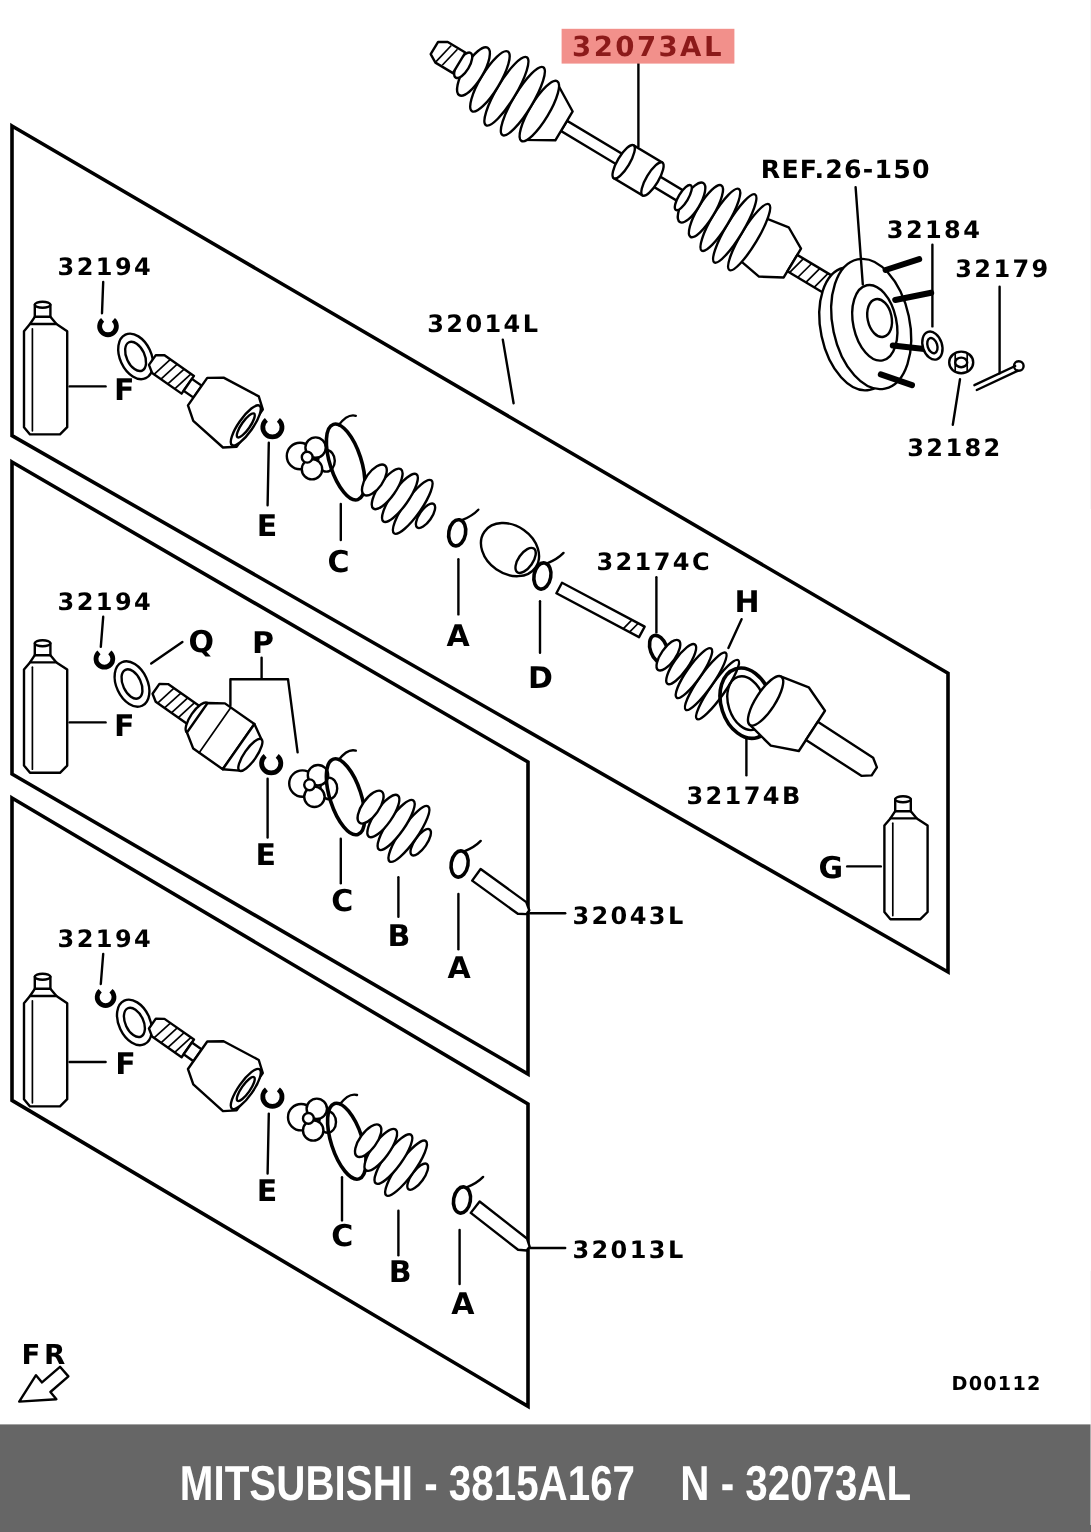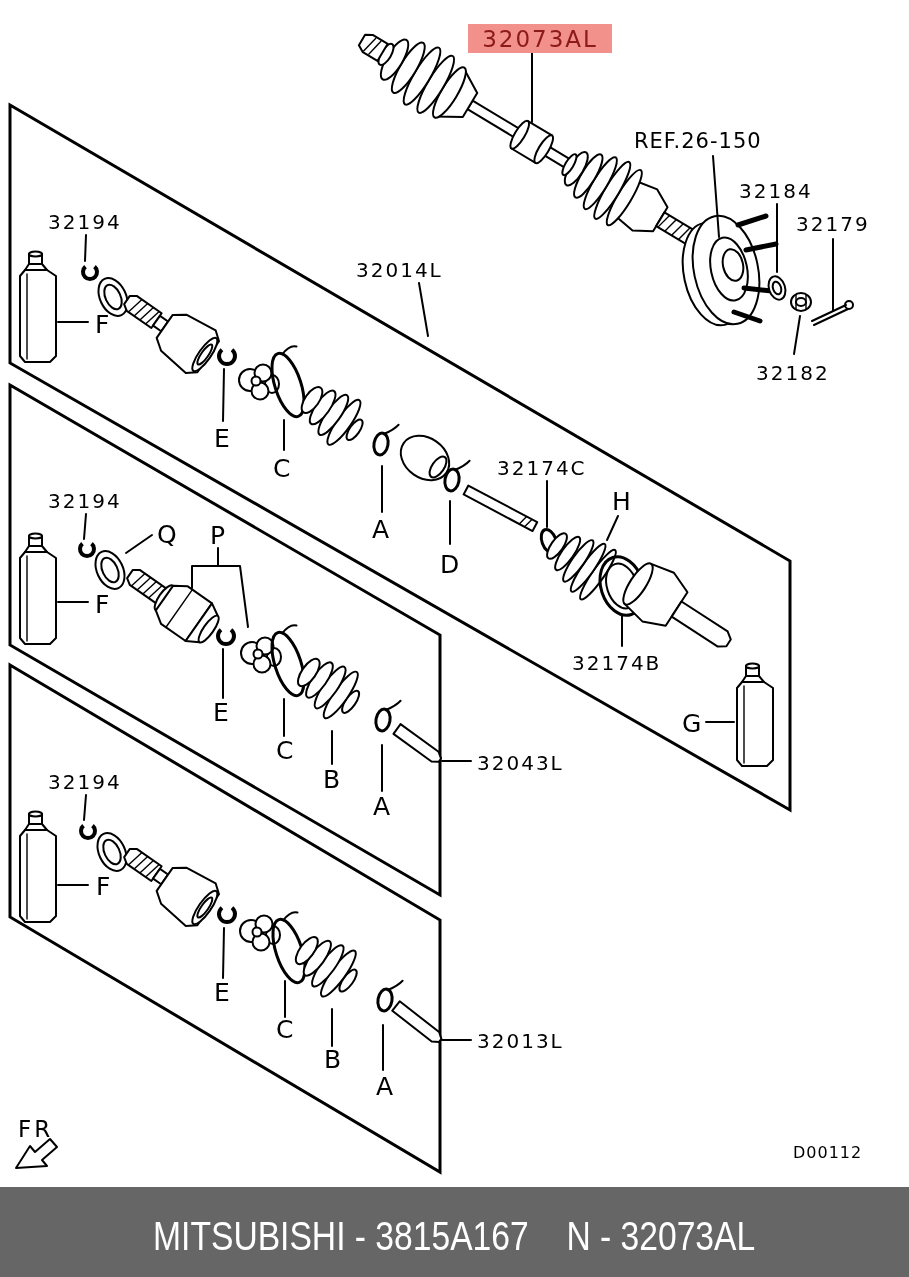--- a/index.html
+++ b/index.html
@@ -1,21 +1,21 @@
 <!DOCTYPE html>
 <html style="--highlight-bg: #F2908B; --highlight-text: #8C1A1A; --footer-bg: #666666; --footer-text: #FFFFFF; --line: #000000; --background: #FFFFFF;"><head>
 <meta charset="utf-8">
 <style>
   :root{
     --highlight-bg:#F2908B; --highlight-text:#8C1A1A;
     --footer-bg:#666666; --footer-text:#FFFFFF;
     --line:#000000; --background:#FFFFFF;
   }
   html,body{margin:0;padding:0;background:#e8e8e8;}
-  .stage{position:relative;width:909px;height:1277px;background:var(--background);overflow:hidden;margin:0 auto;}
+  .stage{position:relative;width:909px;height:1277px;background:var(--background);overflow:hidden;margin:0 auto;font-weight:bold;}
   svg text{font-family:"DejaVu Sans",sans-serif;fill:var(--line);}
   .pn{font-size:20px;letter-spacing:2px;}
   .ref{font-size:21px;letter-spacing:1px;}
   .pn-s{font-size:16px;letter-spacing:1px;}
   .cl{font-size:25px;}
   .fr{font-size:23px;letter-spacing:3px;}
   .hl-box{fill:var(--highlight-bg);}
   .hl-text{font-size:23px;letter-spacing:2px;fill:var(--highlight-text);text-anchor:middle;}
   .shape{fill:#fff;stroke:var(--line);stroke-width:2;stroke-linejoin:round;}
   .panel{fill:#fff;stroke:var(--line);stroke-width:3;stroke-linejoin:miter;}

